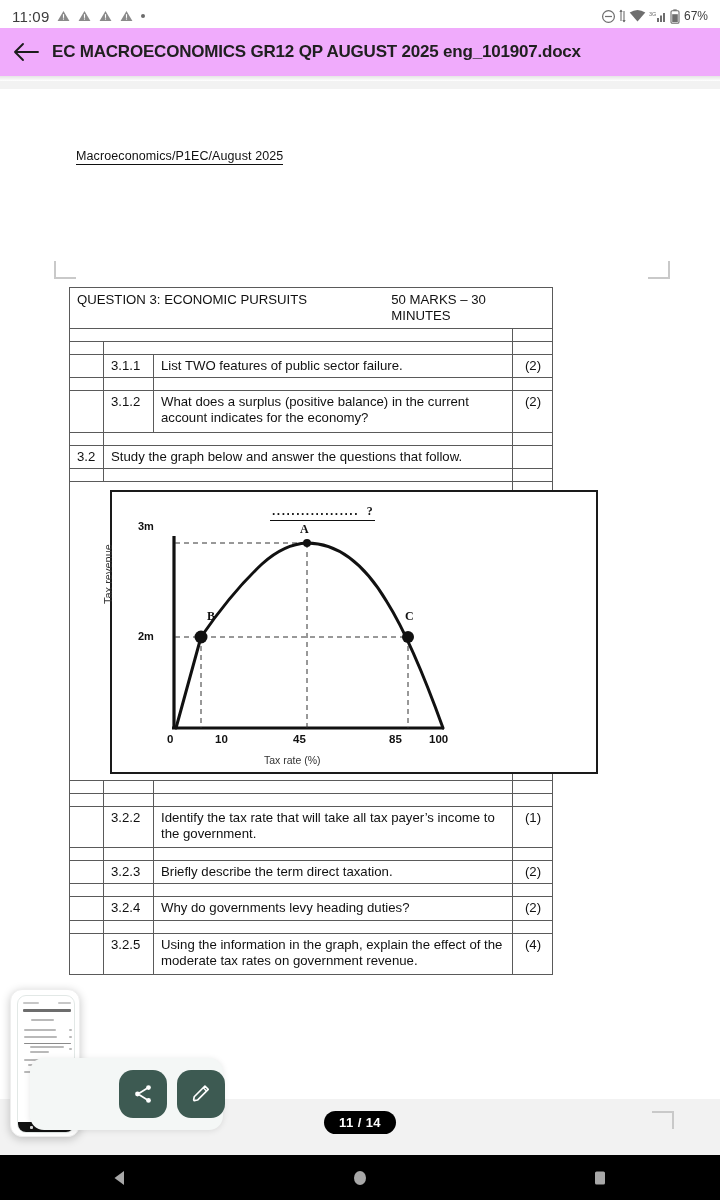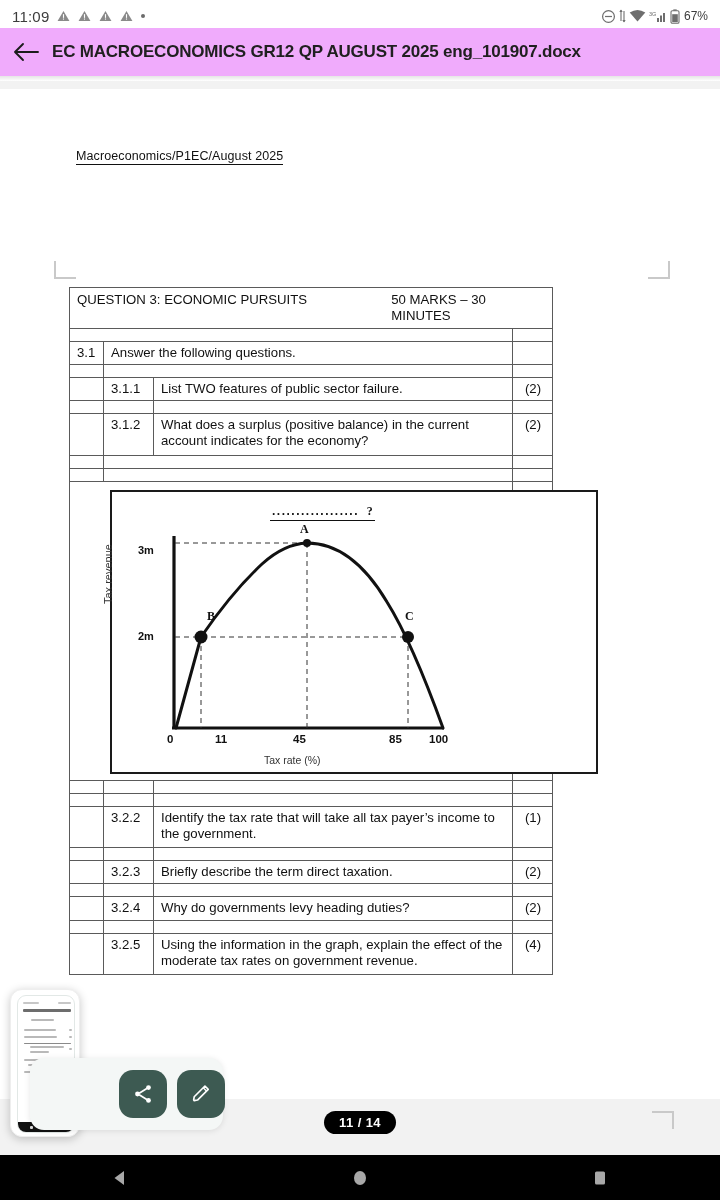--- a/index.html
+++ b/index.html
@@ -266,25 +266,20 @@
               <span>50 MARKS – 30 MINUTES</span>
             </div>
           </td>
         </tr>
 
         <tr class="blankrow">
           <td colspan="3"></td>
               <td></td>
         </tr>
 
-        <tr>
-          <td>3.1</td>
-          <td colspan="2">Answer the following questions.</td>
-          <td class="c-mark"></td>
-        </tr>
         <tr class="blankrow">
           <td></td>
               <td colspan="2"></td>
               <td></td>
         </tr>
 
         <tr>
           <td></td>
           <td>3.1.1</td>
           <td>List TWO features of public sector failure.</td>
@@ -302,43 +297,48 @@
           <td>3.1.2</td>
           <td>What does a surplus (positive balance) in the current account indicates for the economy?</td>
           <td class="c-mark">(2)</td>
         </tr>
         <tr class="blankrow">
           <td></td>
               <td colspan="2"></td>
               <td></td>
         </tr>
 
+        <tr>
+          <td>3.2</td>
+          <td colspan="2">Study the graph below and answer the questions that follow.</td>
+          <td class="c-mark"></td>
+        </tr>
         <tr class="blankrow">
           <td></td>
               <td colspan="2"></td>
               <td></td>
         </tr>
 
         <tr>
           <td class="graph-td" colspan="3">
             <div class="graph-box">
 
               <div class="gtitle">
                 <span>..................</span>
                 <span class="qm">&nbsp;?</span>
               </div>
 
               <div class="ylabel">Tax revenue</div>
               <div class="xlabel">Tax rate (%)</div>
 
-              <div class="ytick" style="left:26px; top:52px;">3m</div>
+              <div class="ytick" style="left:26px; top:28px;">3m</div>
               <div class="ytick" style="left:26px; top:138px;">2m</div>
 
               <div class="xtick" style="left:55px;">0</div>
-              <div class="xtick" style="left:103px;">11</div>
+              <div class="xtick" style="left:103px;">10</div>
               <div class="xtick" style="left:181px;">45</div>
               <div class="xtick" style="left:277px;">85</div>
               <div class="xtick" style="left:317px;">100</div>
 
               <div class="ptlabel" style="left:188px; top:30px;">A</div>
               <div class="ptlabel" style="left:95px;  top:117px;">B</div>
               <div class="ptlabel" style="left:293px; top:117px;">C</div>
 
               <svg width="488" height="284" viewBox="0 0 488 284" style="position:absolute;left:0;top:0;">
 

